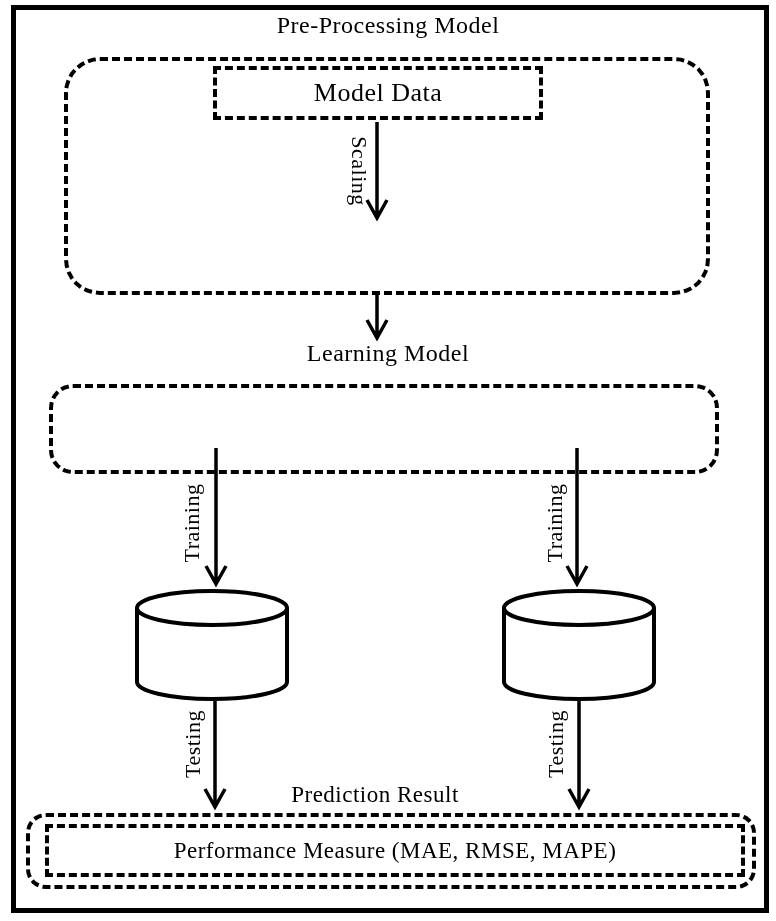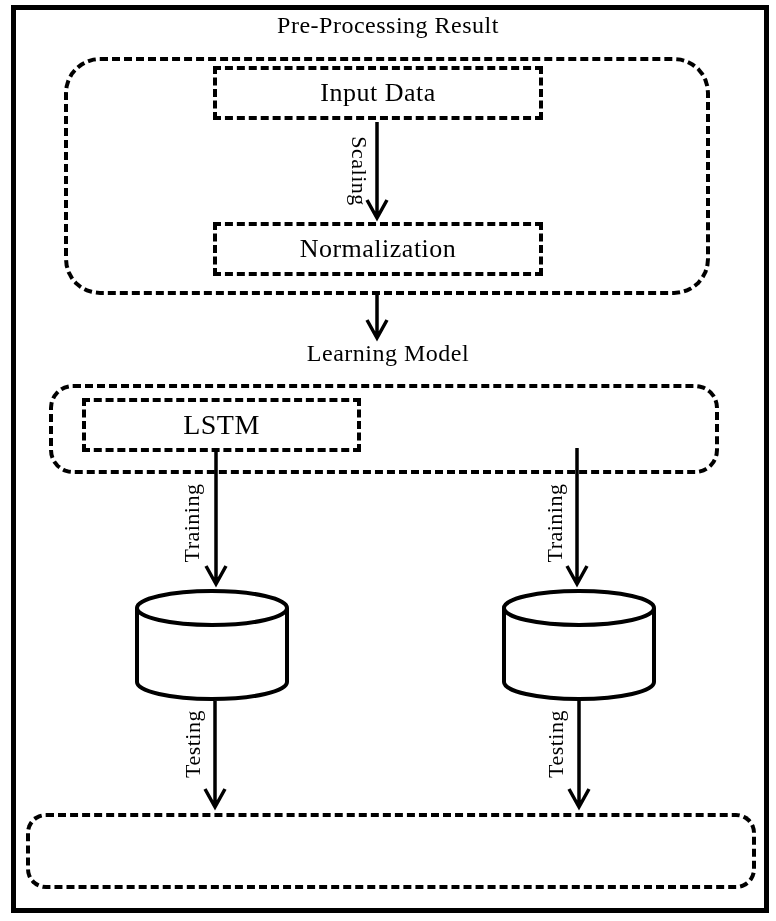--- a/index.html
+++ b/index.html
@@ -69,58 +69,56 @@
     pointer-events: none;
   }
 </style>
 </head>
 <body>
 
 <div id="stage">
 
   <div class="frame"></div>
 
-  <div class="phase-title" style="left:0; right:0; top:12px;">Pre-Processing Result</div>
+  <div class="phase-title" style="left:0; right:0; top:12px;">Pre-Processing Model</div>
 
   <div class="dashed-container" style="left:64px; top:57px; width:638px; height:230px; border-radius:36px;"></div>
 
   <div class="dashed-box fs-box-lg" style="left:213px; top:66px; width:322px; height:46px;">
-    <span>Input Data</span>
+    <span>Model Data</span>
   </div>
 
   <div class="rot-label rot-cw" style="left:319px; top:158px; width:80px;">Scaling</div>
 
-  <div class="dashed-box fs-box-lg" style="left:213px; top:222px; width:322px; height:46px;">
-    <span>Normalization</span>
-  </div>
 
   <div class="phase-title" style="left:0; right:0; top:340px;">Learning Model</div>
 
   <div class="dashed-container" style="left:49px; top:384px; width:662px; height:82px; border-radius:24px;"></div>
 
-  <div class="dashed-box fs-box-xl" style="left:82px; top:398px; width:271px; height:46px;">
-    <span>LSTM</span>
-  </div>
 
 
   <div class="rot-label rot-ccw" style="left:149px; top:510px; width:86px;">Training</div>
 
   <div class="rot-label rot-ccw" style="left:512px; top:510px; width:86px;">Training</div>
 
   <div class="model-label" style="left:152px; top:637px;">Model</div>
 
   <div class="model-label" style="left:519px; top:637px;">Model</div>
 
   <div class="rot-label rot-ccw" style="left:153px; top:731px; width:80px;">Testing</div>
 
   <div class="rot-label rot-ccw" style="left:516px; top:731px; width:80px;">Testing</div>
 
+  <div class="phase-title" style="left:175px; top:782px; width:400px; font-size:23px;">Prediction Result</div>
 
   <div class="dashed-container" style="left:26px; top:813px; width:722px; height:68px; border-radius:20px;"></div>
 
+  <div class="dashed-box fs-box-sm" style="left:45px; top:824px; width:692px; height:45px;">
+    <span>Performance Measure (MAE, RMSE, MAPE)</span>
+  </div>
 
   <svg class="overlay" viewBox="0 0 776 921">
 
     <path d="M377 122 L377 215 M367 200 L377 218 L387 200" fill="none" stroke="#000" stroke-width="3.5"></path>
 
     <path d="M377 295 L377 335 M367 320 L377 338 L387 320" fill="none" stroke="#000" stroke-width="3.5"></path>
 
     <path d="M216 448 L216 581 M206 566 L216 584 L226 566" fill="none" stroke="#000" stroke-width="3.5"></path>
     <path d="M577 448 L577 581 M567 566 L577 584 L587 566" fill="none" stroke="#000" stroke-width="3.5"></path>
 

